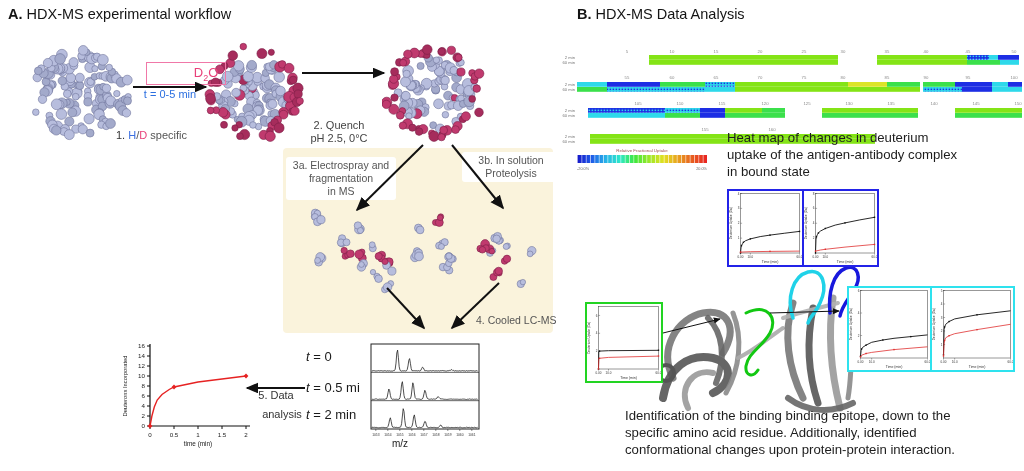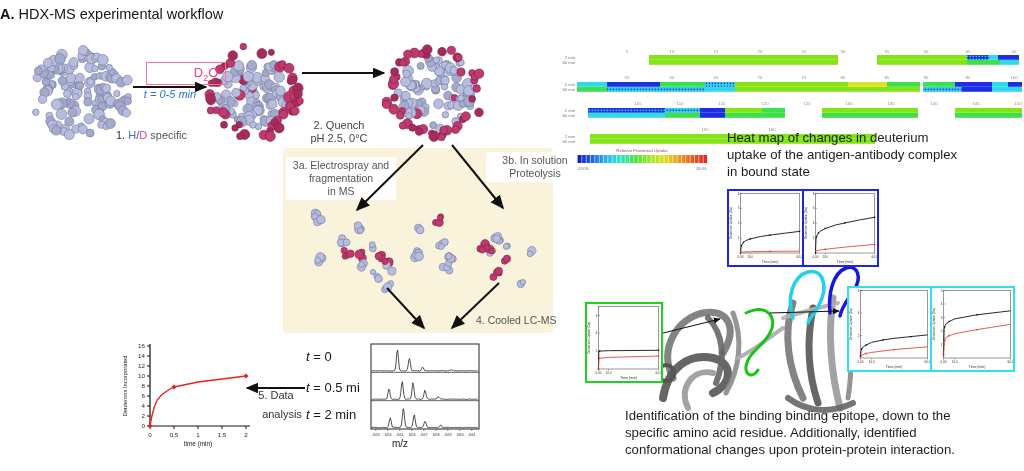--- a/index.html
+++ b/index.html
@@ -8,39 +8,39 @@
   .abs{position:absolute;}
   .panel-title{font-size:14.5px;color:#141414;white-space:nowrap;}
   .panel-title .b{font-weight:bold;}
   .lbl{font-size:11px;color:#444;white-space:pre-line;margin-top:16px;}
   .center{text-align:center;}
   .whitebox{background:#ffffff;border-radius:3px;padding:2px 3px;font-size:10.5px;color:#555;
             text-align:center;white-space:pre-line;line-height:1.25;}
   .beige{background:#faf3dc;border-radius:4px;}
   .d2o-box{border:1.5px solid #f078a8;color:#e8407a;font-size:13px;text-align:center;line-height:20px;padding-left:40px;}
   .d2o-box sub{font-size:9px;}
-  .time-lbl{color:#2b6fe0;font-style:italic;font-size:11px;text-align:center;}
+  .time-lbl{color:#2b6fe0;font-size:11px;text-align:center;}
   .spec-lbl{font-size:13px;color:#1a1a1a;white-space:nowrap;}
   .spec-lbl .tvar{font-style:italic;}
   .caption{font-size:13.2px;line-height:1.3;color:#1d1d1d;white-space:pre-line;}
   .plotbox{position:absolute;background:#fff;display:flex;}
   .plotbox.blue{border:2px solid #2323e8;}
   .plotbox.green{border:2px solid #22d422;}
   .plotbox.cyan{border:2px solid #2ee2ee;}
   .plotbox svg + svg.div-blue{border-left:2px solid #2323e8;}
   .plotbox svg + svg.div-cyan{border-left:2px solid #2ee2ee;}
   .mz-lbl{font-size:10px;color:#222;}
   svg{display:block;}
 </style>
 </head>
 <body>
 
 <div class="screen">
 
-  <div class="abs panel-title" style="left:0;top:6px;">
+  <div class="abs panel-title" style="left:8px;top:6px;">
     <span class="b">A.</span><span> HDX-MS experimental workflow</span>
   </div>
 
   <svg id="protein-native" class="abs" style="left:24px;top:44px;" width="112" height="98">
       <circle cx="54.2" cy="47.3" r="3.8" fill="#b7bddd" stroke="#70759c" stroke-width="0.6"></circle>
       <circle cx="52.8" cy="49.3" r="5.3" fill="#b7bddd" stroke="#70759c" stroke-width="0.6"></circle>
       <circle cx="51.7" cy="52.7" r="3.4" fill="#b7bddd" stroke="#70759c" stroke-width="0.6"></circle>
       <circle cx="63.7" cy="47.2" r="3.3" fill="#b7bddd" stroke="#70759c" stroke-width="0.6"></circle>
       <circle cx="63.9" cy="52.2" r="3.9" fill="#b7bddd" stroke="#70759c" stroke-width="0.6"></circle>
       <circle cx="53.2" cy="40.9" r="3.3" fill="#a3aacb" stroke="#70759c" stroke-width="0.6"></circle>
@@ -456,21 +456,21 @@
   </div>
 
   <div class="abs lbl center" style="left:303px;top:103px;width:72px;line-height:1.2;">2. Quench
 pH 2.5, 0°C</div>
 
   <div class="abs beige" style="left:283px;top:148px;width:270px;height:185px;"></div>
 
   <div class="abs whitebox" style="left:286px;top:157px;width:104px;">3a. Electrospray and
 fragmentation
 in MS</div>
-  <div class="abs whitebox" style="left:486px;top:152px;width:92px;">3b. In solution
+  <div class="abs whitebox" style="left:462px;top:152px;width:92px;">3b. In solution
 Proteolysis</div>
 
   <svg id="fragments-ms" class="abs" style="left:308px;top:203px;" width="122" height="95">
       <circle cx="9.4" cy="12.1" r="3.5" fill="#b7bddd" stroke="#70759c" stroke-width="0.6"></circle>
       <circle cx="7.2" cy="13.3" r="3.9" fill="#b7bddd" stroke="#70759c" stroke-width="0.6"></circle>
       <circle cx="7.3" cy="10.1" r="4.0" fill="#b7bddd" stroke="#70759c" stroke-width="0.6"></circle>
       <circle cx="9.4" cy="10.5" r="3.3" fill="#b7bddd" stroke="#70759c" stroke-width="0.6"></circle>
       <circle cx="37.1" cy="53.3" r="3.0" fill="#c03a6e" stroke="#7c1f47" stroke-width="0.6"></circle>
       <circle cx="36.2" cy="47.5" r="3.2" fill="#c03a6e" stroke="#7c1f47" stroke-width="0.6"></circle>
       <circle cx="39.5" cy="52.3" r="2.8" fill="#c03a6e" stroke="#7c1f47" stroke-width="0.6"></circle>
@@ -642,20 +642,23 @@
       <line x1="128" y1="90" x2="128" y2="93" stroke="#111" stroke-width="1"></line>
       <text x="128" y="101" font-size="6.2" fill="#222" text-anchor="middle">2</text>
       <text x="9" y="50" font-size="5.8" fill="#222" text-anchor="middle" transform="rotate(-90 9 50)">Deuterons Incorporated</text>
       <text x="80" y="110" font-size="6.4" fill="#222" text-anchor="middle">time (min)</text>
       <polyline points="32.0,90.0 33.9,80.0 36.3,71.0 39.2,64.0 44.0,58.5 51.2,53.5 56.0,51.0 80.0,46.0 104.0,43.0 128.0,40.0" fill="none" stroke="#e62222" stroke-width="1.4"></polyline>
       <path d="M32,87.6 L34.4,90 L32,92.4 L29.6,90 Z" fill="#e62222"></path>
       <path d="M56,48.6 L58.4,51 L56,53.4 L53.6,51 Z" fill="#e62222"></path>
       <path d="M128,37.6 L130.4,40 L128,42.4 L125.6,40 Z" fill="#e62222"></path>
     </svg>
 
+  <div class="abs panel-title" style="left:577px;top:6px;">
+    <span class="b">B.</span><span> HDX-MS Data Analysis</span>
+  </div>
 
   <svg id="heatmap-svg" class="abs" style="left:552px;top:46px;" width="472" height="132">
       <defs>
         <pattern id="cyh" width="3" height="3" patternUnits="userSpaceOnUse">
           <rect width="3" height="3" fill="#2ed9ea"></rect>
           <rect x="0.6" y="0.6" width="1.5" height="1.5" fill="#1d2ee4"></rect>
         </pattern>
         <pattern id="dbh" width="3" height="3" patternUnits="userSpaceOnUse">
           <rect width="3" height="3" fill="#1d2ee4"></rect>
           <rect x="0.6" y="0.6" width="1.5" height="1.5" fill="#2ed9ea"></rect>

